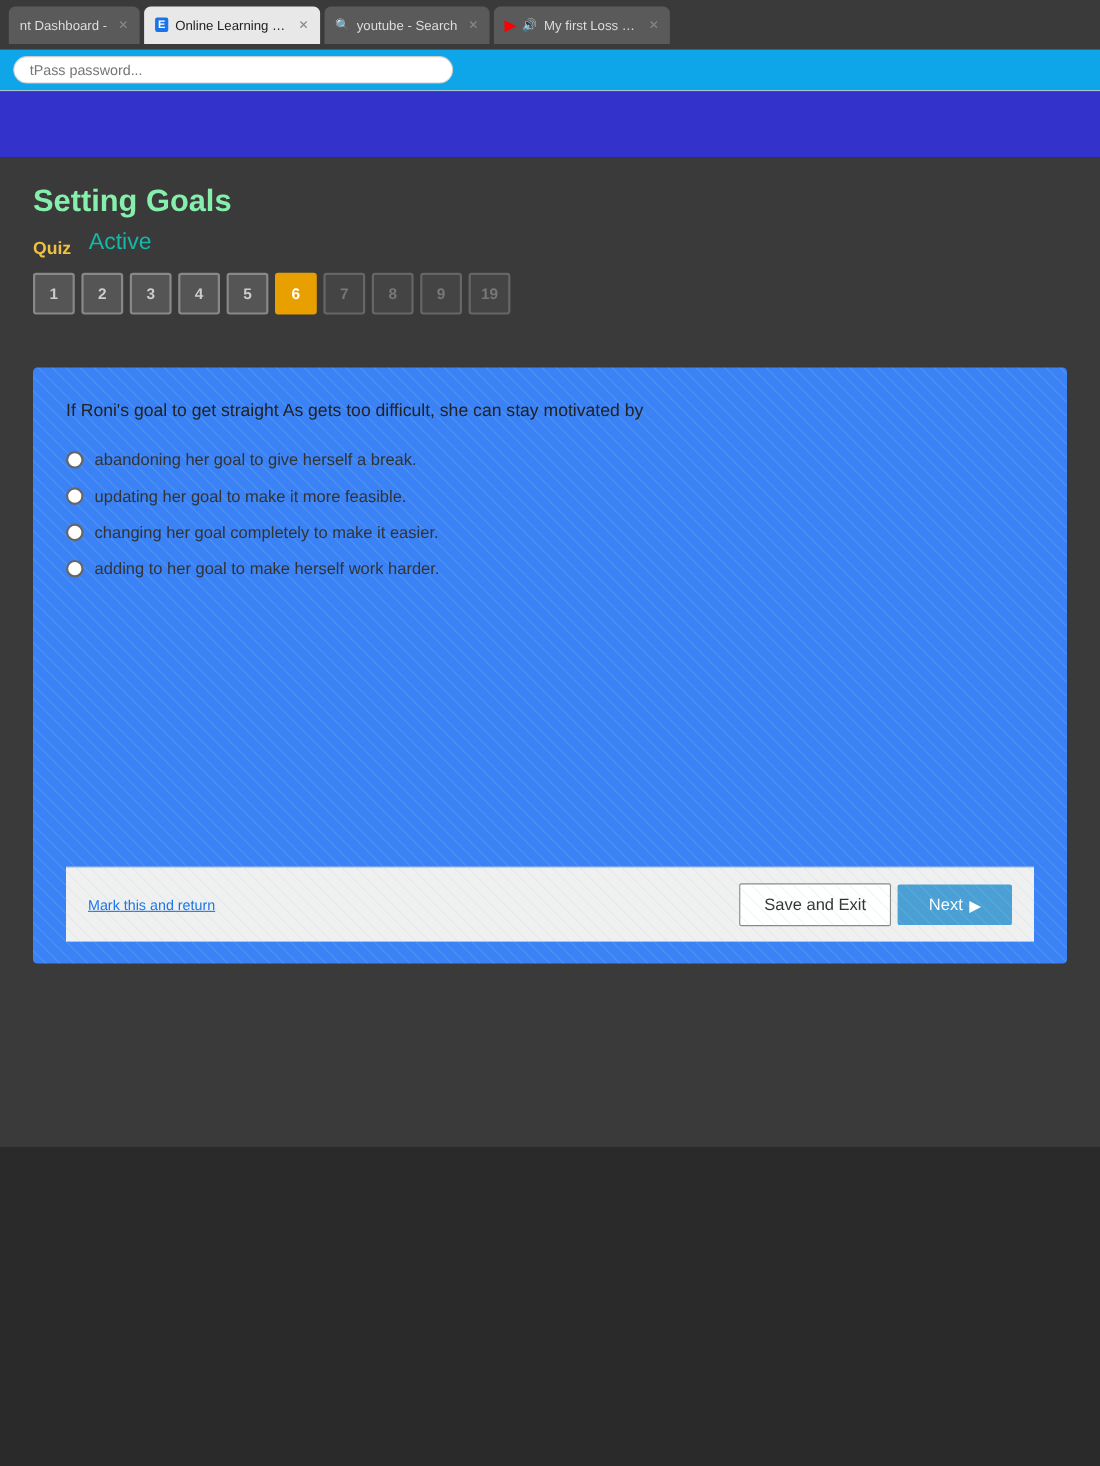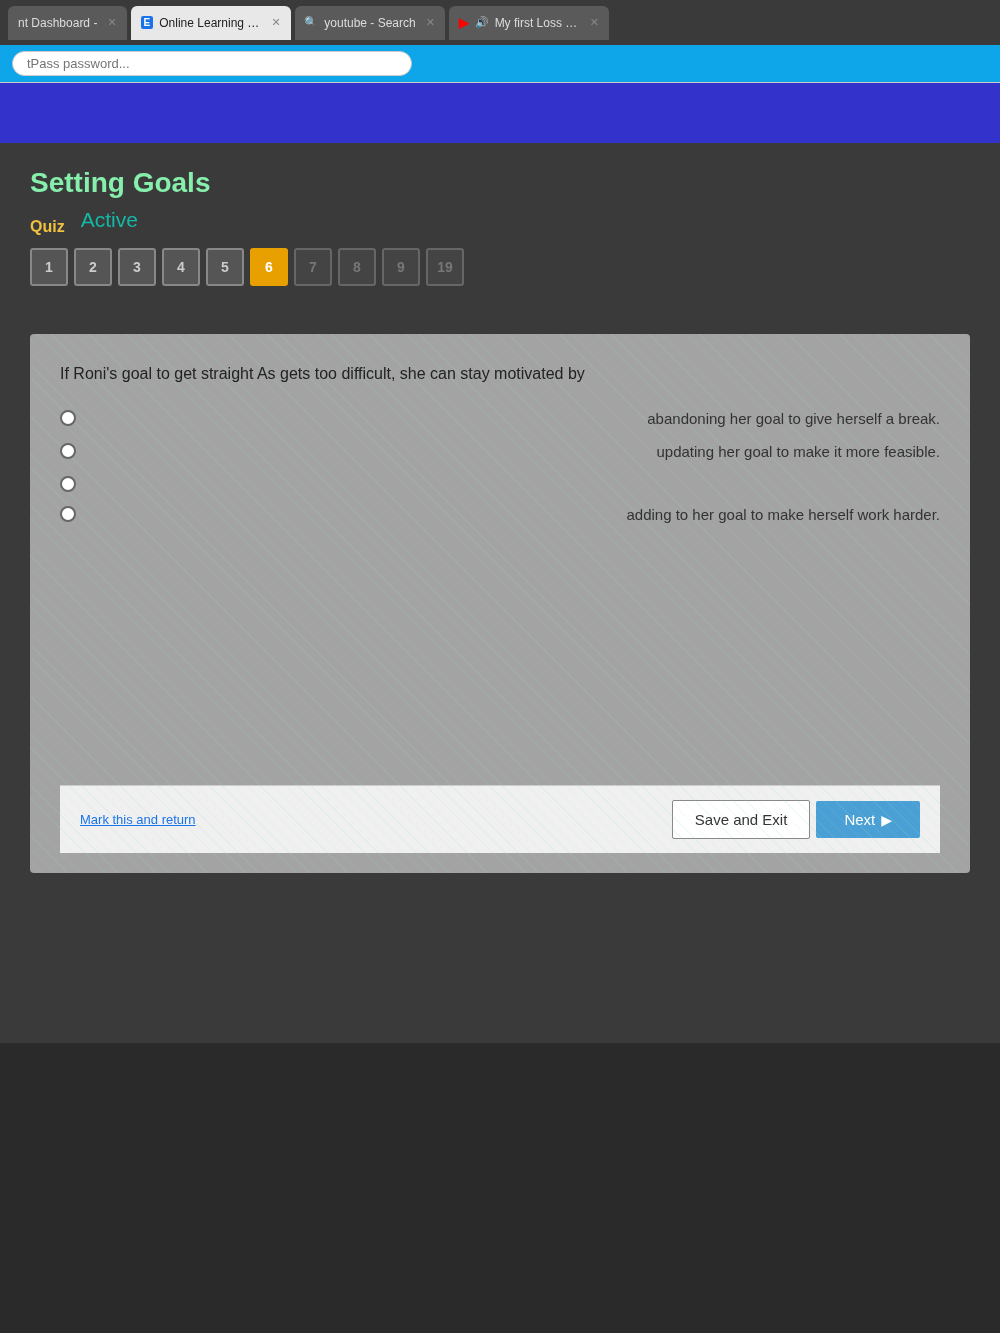--- a/index.html
+++ b/index.html
@@ -161,21 +161,21 @@
       color: #ccc;
     }
     .q-btn.locked {
       background: #444;
       border-color: #666;
       color: #777;
     }
 
     
     .quiz-panel {
-      background: #a3a3a3;
+      background: #3b82f6;
       border-radius: 4px;
       padding: 28px 30px 20px 30px;
       min-height: 500px;
       position: relative;
       margin-top: 48px;
     }
 
     
     .quiz-panel::after {
       content: '';
@@ -207,21 +207,20 @@
       gap: 12px;
       position: relative;
       z-index: 1;
     }
 
     .answer-option {
       display: flex;
       align-items: flex-start;
       gap: 10px;
       cursor: pointer;
-      justify-content: space-between;
     }
 
     .radio-circle {
       width: 16px;
       height: 16px;
       border: 2px solid #666;
       border-radius: 50%;
       flex-shrink: 0;
       margin-top: 2px;
       background: white;
@@ -357,20 +356,21 @@
         <span class="option-text">abandoning her goal to give herself a break.</span>
       </label>
 
       <label class="answer-option">
         <div class="radio-circle"></div>
         <span class="option-text">updating her goal to make it more feasible.</span>
       </label>
 
       <label class="answer-option">
         <div class="radio-circle"></div>
+        <span class="option-text">changing her goal completely to make it easier.</span>
       </label>
 
       <label class="answer-option">
         <div class="radio-circle"></div>
         <span class="option-text">adding to her goal to make herself work harder.</span>
       </label>
 
     </div>
 
     <div style="margin-top: 260px;"></div>

